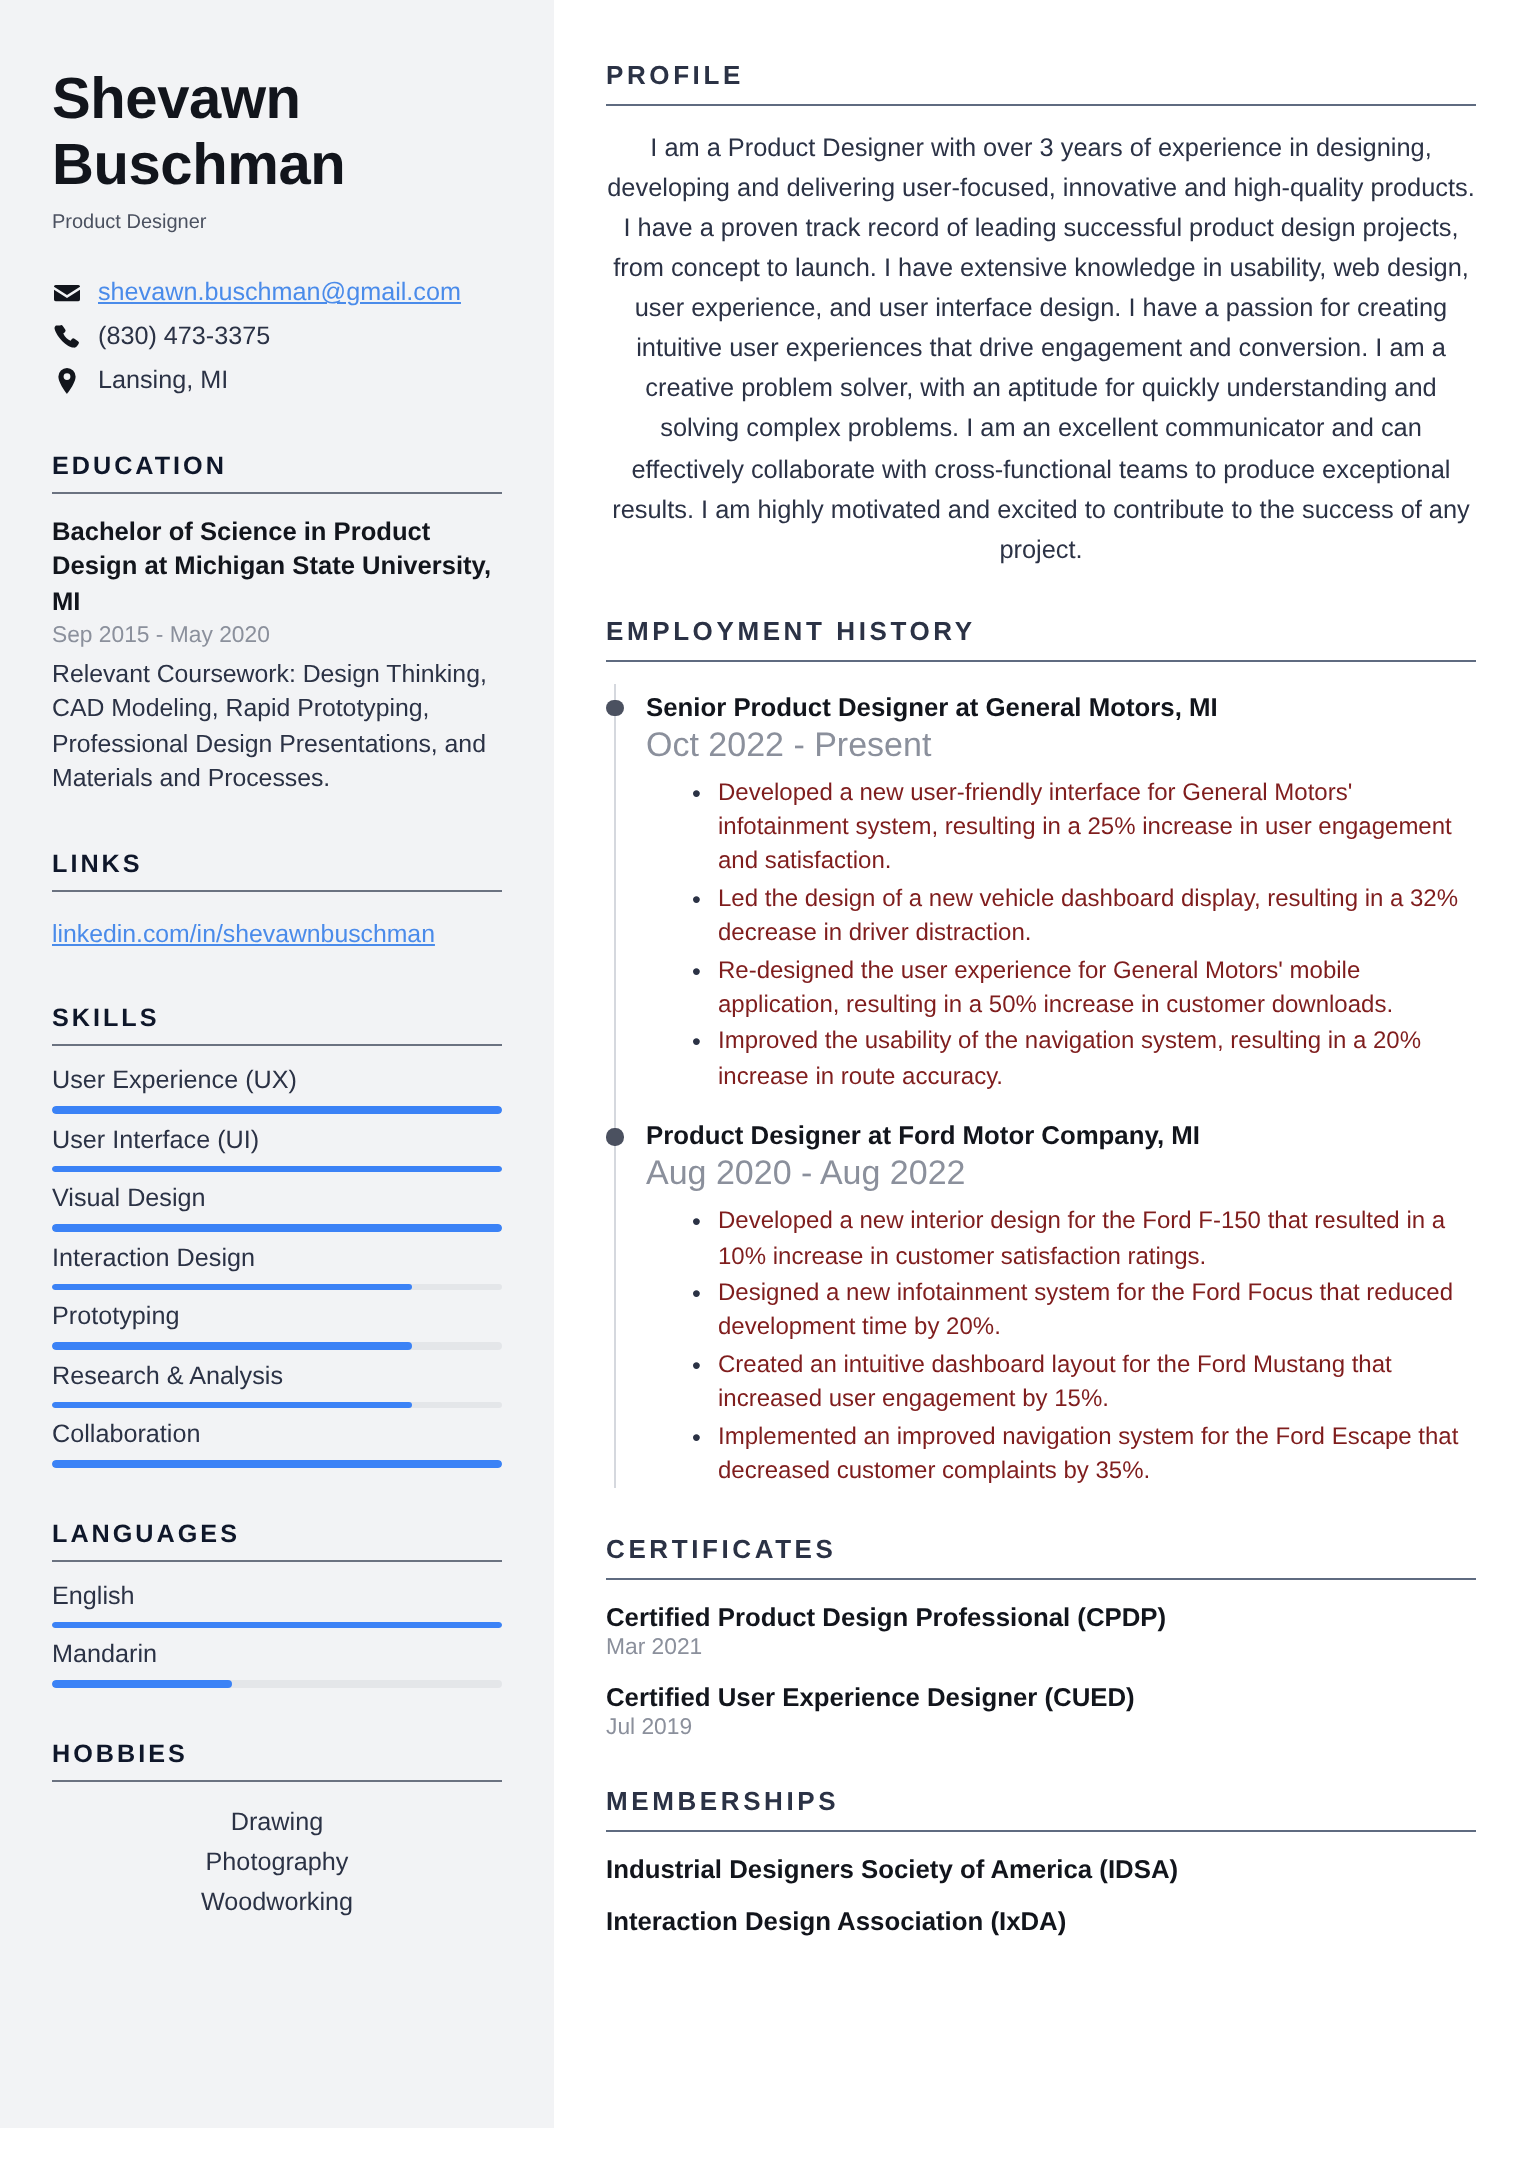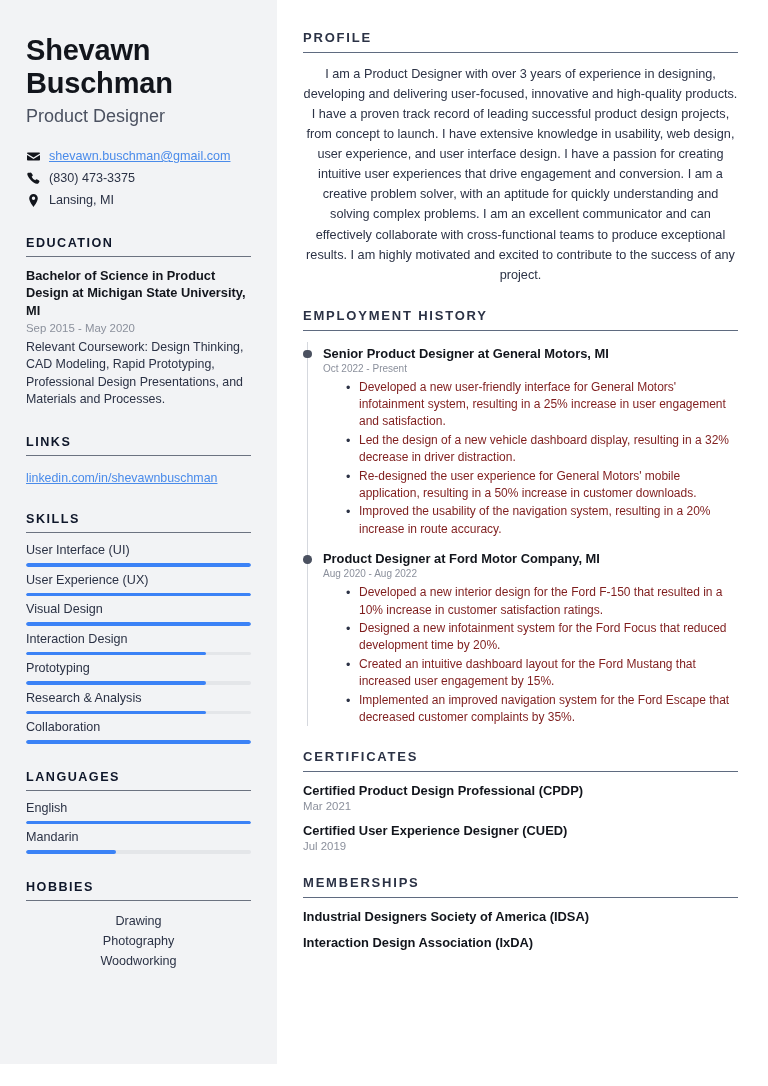--- a/index.html
+++ b/index.html
@@ -14,21 +14,21 @@
   
   .sidebar {
     width: 277px; flex: 0 0 277px;
     background: #f2f3f5;
     padding: 34px 26px 0 26px;
   }
   .name {
     font-size: 29px; font-weight: 700; color: #12151c;
     line-height: 1.15; letter-spacing: -0.2px;
   }
-  .job-title { font-size: 18px; color: #4b5160; margin-top: 5px; font-weight: 400; }
+  .job-title { font-size: 10px; color: #4b5160; margin-top: 5px; font-weight: 400; }
 
   .contacts { margin-top: 20px; }
   .contact-row { display: flex; align-items: center; gap: 9px; height: 19px; margin-bottom: 3px; }
   .contact-icon { width: 14px; flex: 0 0 14px; display: flex; align-items: center; justify-content: center; }
   .contact-icon svg { fill: #12151c; display: block; }
   .contact-text { font-size: 12.6px; color: #2b3245; }
   .contact-link { font-size: 12.6px; color: #4a8bea; text-decoration: underline; }
 
   .side-section { margin-top: 26px; }
   .side-head {
@@ -68,21 +68,21 @@
     content: ""; position: absolute; left: 3.5px; top: 0; bottom: 0;
     width: 1px; background: #d5d8de;
   }
   .job { position: relative; margin-bottom: 13px; }
   .job:last-child { margin-bottom: 0; }
   .job-dot {
     position: absolute; left: -20px; top: 4px;
     width: 8.5px; height: 8.5px; border-radius: 50%; background: #4b5160;
   }
   .job-role { font-size: 12.9px; font-weight: 700; color: #12151c; }
-  .job-date { font-size: 10px; color: #8b909c; margin-top: 2px; }
+  .job-date { font-size: 17px; color: #8b909c; margin-top: 2px; }
   .job-bullets { margin: 5px 0 0 0; padding-left: 36px; list-style: none; }
   .job-bullets li {
     font-size: 12px; color: #7f1d1d; line-height: 1.45;
     position: relative; margin-bottom: 1px;
   }
   .job-bullets li::before {
     content: "\2022"; position: absolute; left: -13px; top: 0; color: #2b3245; font-size: 12.6px;
   }
 
   .cert-item { margin-bottom: 11px; }
@@ -143,27 +143,27 @@
       <div class="side-head">LINKS</div>
       <div class="links-body">
         <a class="side-link" href="#">linkedin.com/in/shevawnbuschman</a>
       </div>
     </section>
 
     <section class="side-section">
       <div class="side-head">SKILLS</div>
       <div class="side-body">
         <div class="meter-item">
+          <div class="meter-label">User Experience (UX)</div>
+          <div class="meter-track">
+            <div class="meter-fill" style="width: 100%;"></div>
+          </div>
+        </div>
+        <div class="meter-item">
           <div class="meter-label">User Interface (UI)</div>
-          <div class="meter-track">
-            <div class="meter-fill" style="width: 100%;"></div>
-          </div>
-        </div>
-        <div class="meter-item">
-          <div class="meter-label">User Experience (UX)</div>
           <div class="meter-track">
             <div class="meter-fill" style="width: 100%;"></div>
           </div>
         </div>
         <div class="meter-item">
           <div class="meter-label">Visual Design</div>
           <div class="meter-track">
             <div class="meter-fill" style="width: 100%;"></div>
           </div>
         </div>

